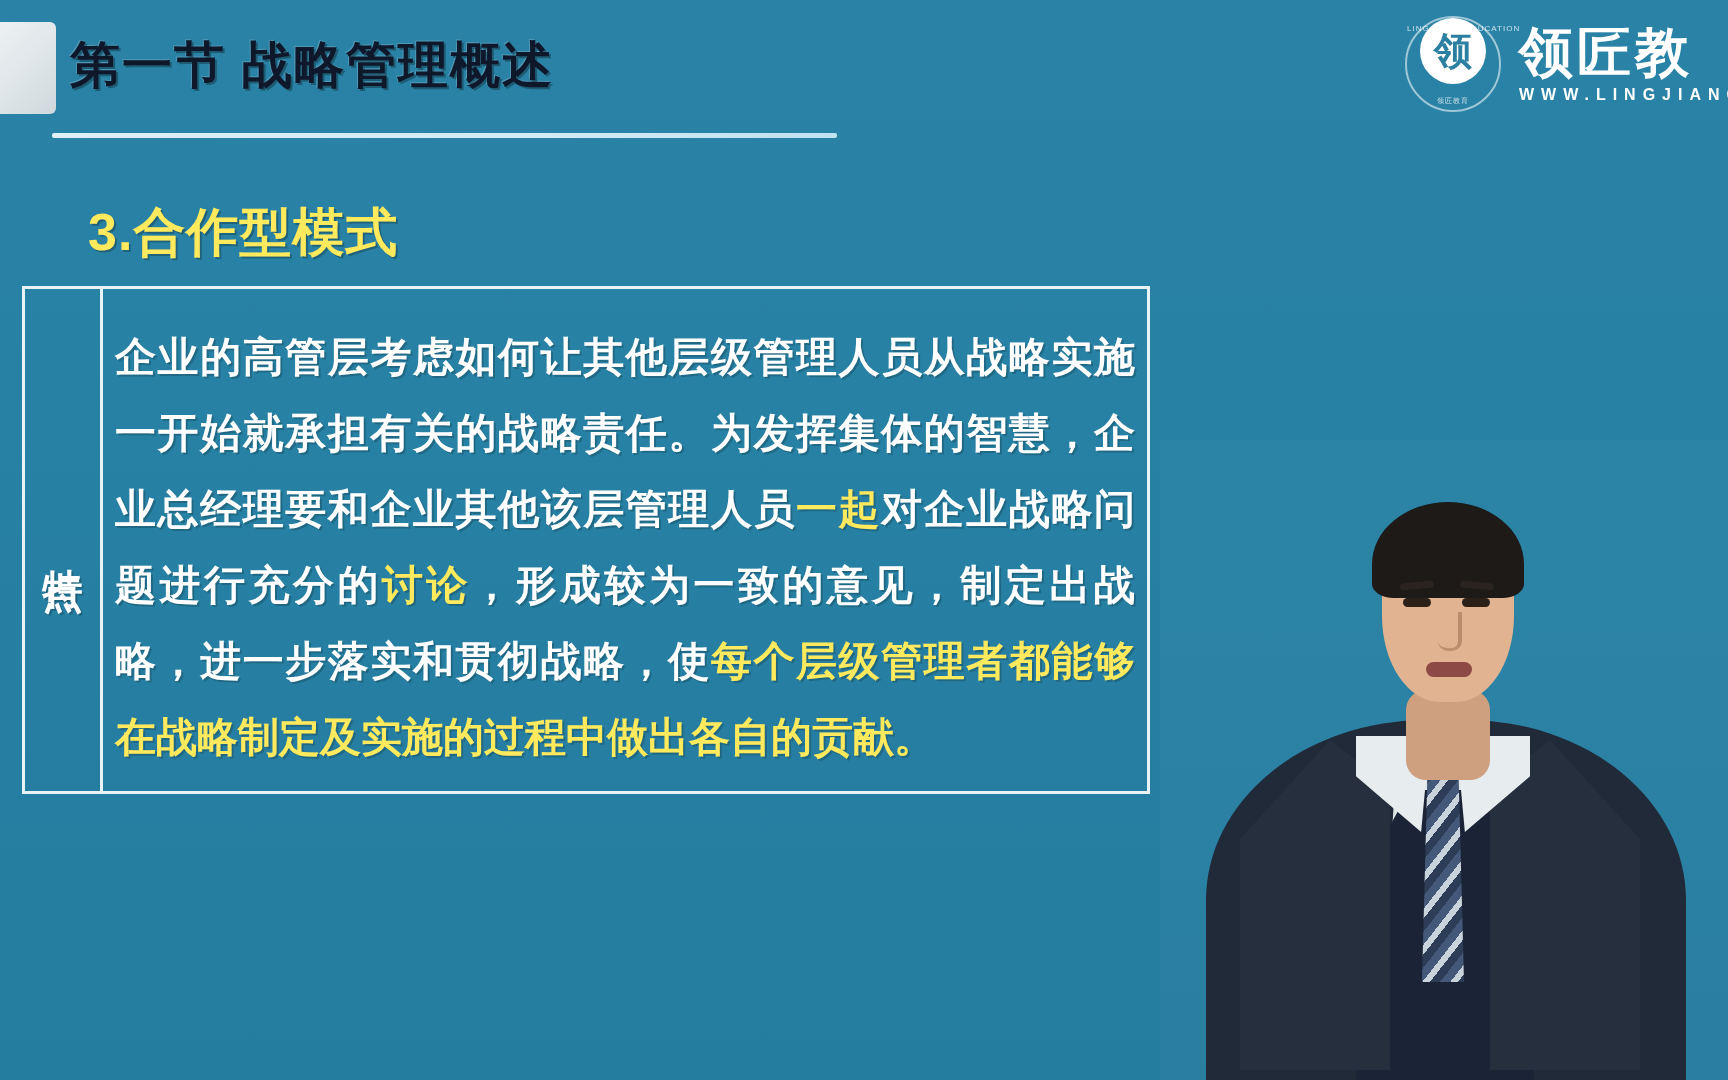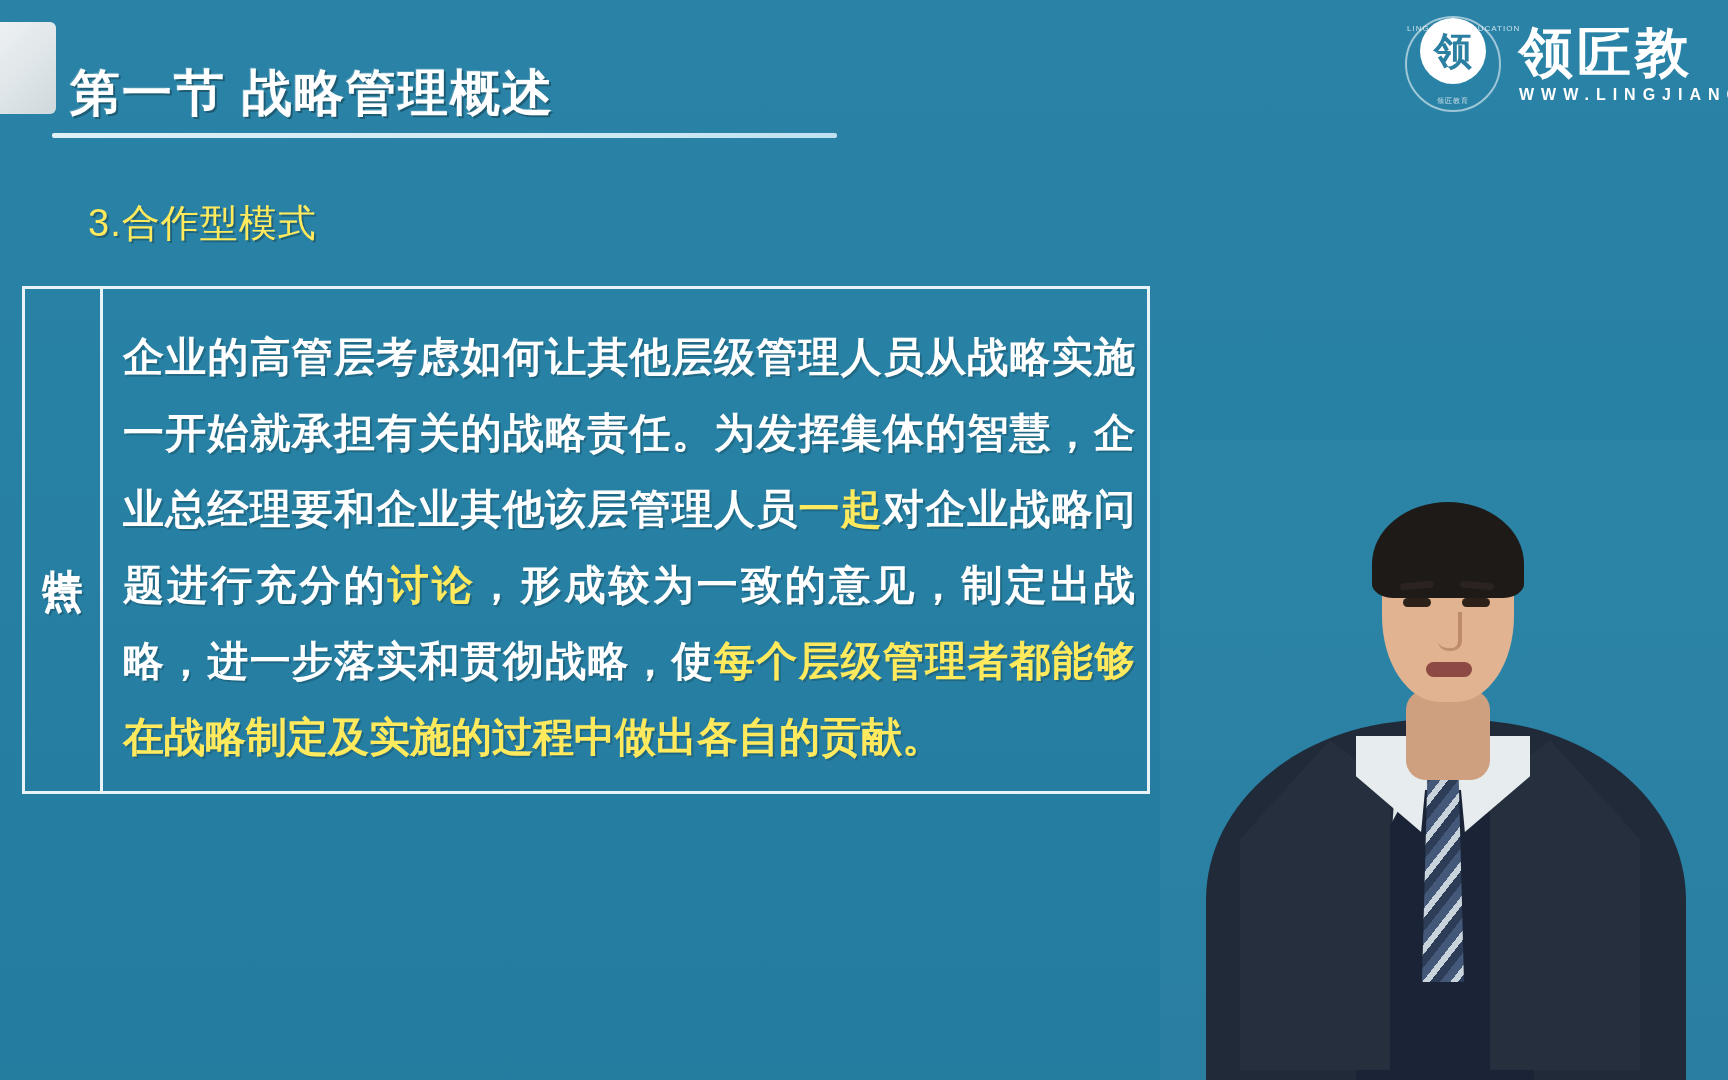--- a/index.html
+++ b/index.html
@@ -126,22 +126,22 @@
     letter-spacing: 7px;
     font-weight: bold;
     white-space: nowrap;
   }
 
   
   .sub-heading {
     position: absolute;
     left: 88px;
     top: 198px;
-    font-size: 38px;
-    font-weight: normal;
+    font-size: 52px;
+    font-weight: bold;
     color: #ffe95c;
     letter-spacing: 1px;
     white-space: nowrap;
     text-shadow: 2px 2px 0 rgba(20,60,75,.45);
   }
 
   
   .content-box {
     position: absolute;
     left: 22px;
@@ -166,21 +166,21 @@
     font-weight: bold;
     color: #ffffff;
     line-height: 1.22;
     writing-mode: vertical-rl;
     text-orientation: upright;
     letter-spacing: 4px;
     text-shadow: 2px 2px 0 rgba(20,60,75,.35);
   }
   .box-body {
     flex: 1;
-    padding: 30px 12px 20px 20px;
+    padding: 30px 12px 20px 12px;
     box-sizing: border-box;
   }
   .para {
     font-size: 41px;
     font-weight: bold;
     color: #ffffff;
     line-height: 76px;
     letter-spacing: 0px;
     text-align: justify;
     text-shadow: 2px 2px 0 rgba(20,60,75,.35);
@@ -348,21 +348,21 @@
 </style>
 </head>
 <body>
 
 <div id="stage" style="background: rgb(39, 129, 164);">
 
   <div class="bg-base"></div>
 
   <div class="hex-deco"></div>
 
-  <div class="header-title nosel" style="color: #ffffff; margin-top: 28px;">第一节 战略管理概述</div>
+  <div class="header-title nosel" style="color: #0f172a;">第一节 战略管理概述</div>
   <div class="header-rule"></div>
 
   <div class="brand">
     <div class="brand-seal">
       <div class="ring-top">LING JIANG EDUCATION</div>
       <div class="inner">领</div>
       <div class="ring-bot">领匠教育</div>
     </div>
     <div class="brand-text">
       <div class="brand-name nosel">领匠教</div>

